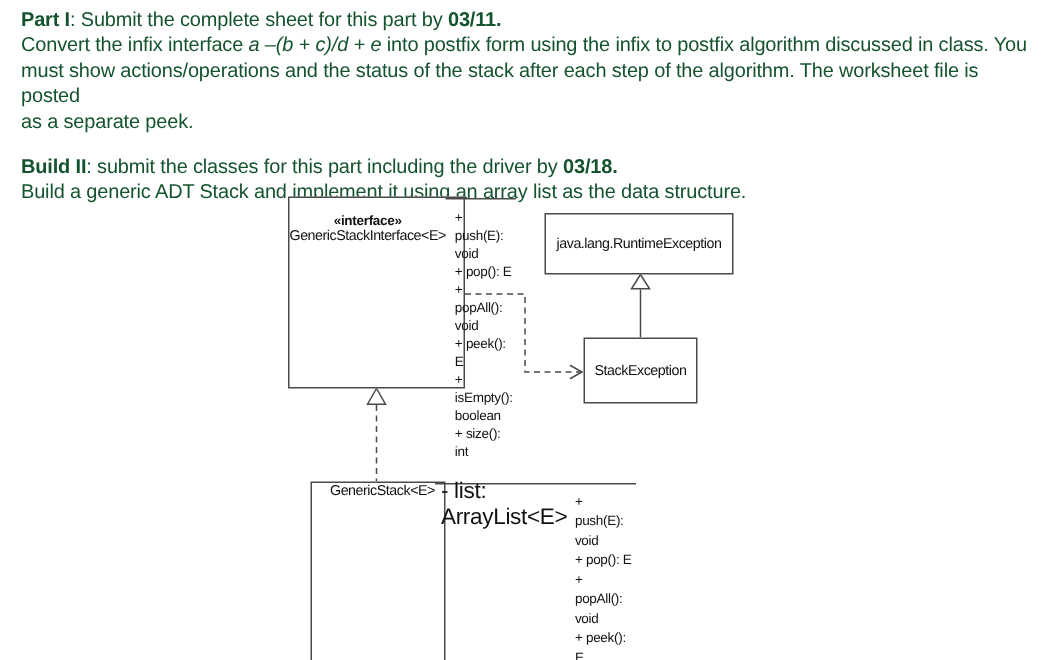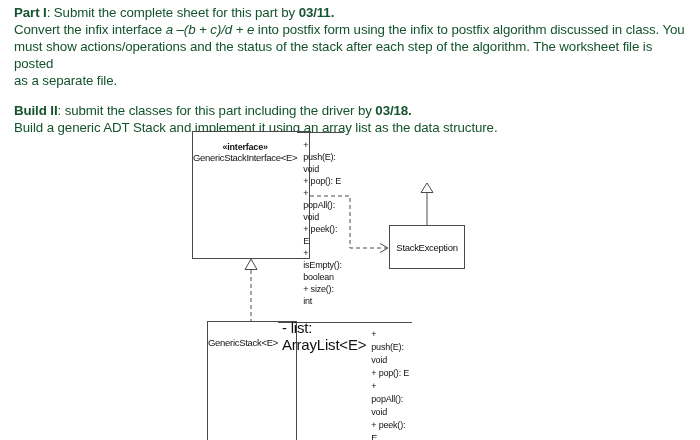--- a/index.html
+++ b/index.html
@@ -54,21 +54,21 @@
     align-items: center; justify-content: center;
   }
   #stack-exception-box {
     left: 389px; top: 225px; width: 76px; height: 44px;
     align-items: center; justify-content: center;
   }
 
   #generic-stack-box { left: 207px; top: 321px; width: 90px; height: 132px; }
   #generic-stack-box .uml-header {
     height: 26px; box-sizing: border-box;
-    display: flex; align-items: flex-end; justify-content: center;
+    display: flex; align-items: flex-start; justify-content: center; margin-left: 12px;
   }
   #generic-stack-box .uml-attrs {
     border-top: 1px solid #4a4a4a;
     height: 31px; box-sizing: border-box;
     display: flex; flex-direction: column; justify-content: flex-end;
     padding-left: 4px;
     font-size: 15px; letter-spacing: -0.2px;
   }
   #generic-stack-box .uml-methods {
     border-top: 1px solid #4a4a4a;
@@ -85,21 +85,21 @@
 </style>
 </head>
 <body>
 
 <div class="page">
 
   <div class="doc-text">
     <p class="part1"><b>Part I</b><span>: Submit the complete sheet for this part by </span><b>03/11.</b><br>
       <span>Convert the infix interface </span><i>a –(b + c)/d + e</i><span> into postfix form using the infix to postfix algorithm discussed in class. You</span><br>
       <span>must show actions/operations and the status of the stack after each step of the algorithm. The worksheet file is posted</span><br>
-      <span>as a separate file.</span>
+      <span>as a separate peek.</span>
     </p>
     <p class="part2"><b>Build II</b><span>: submit the classes for this part including the driver by </span><b>03/18.</b><br>
       <span>Build a generic ADT Stack and implement it using an array list as the data structure.</span>
     </p>
   </div>
 
   <svg class="connector-svg" viewBox="0 0 700 440" xmlns="http://www.w3.org/2000/svg">
 
     <g>
       <line x1="251" y1="270" x2="251" y2="321" stroke="#4a4a4a" stroke-width="1" stroke-dasharray="4,3"></line>
@@ -125,20 +125,23 @@
     <div class="uml-methods">
         <div class="uml-member">+ push(E): void</div>
         <div class="uml-member">+ pop(): E</div>
         <div class="uml-member">+ popAll(): void</div>
         <div class="uml-member">+ peek(): E</div>
         <div class="uml-member">+ isEmpty(): boolean</div>
         <div class="uml-member">+ size(): int</div>
       </div>
   </div>
 
+  <div class="uml-box" id="runtime-exception-box">
+    <div class="class-name">java.lang.RuntimeException</div>
+  </div>
 
   <div class="uml-box" id="stack-exception-box">
     <div class="class-name">StackException</div>
   </div>
 
   <div class="uml-box" id="generic-stack-box">
     <div class="uml-header">
       <div class="class-name">GenericStack&lt;E&gt;</div>
     </div>
     <div class="uml-attrs">

